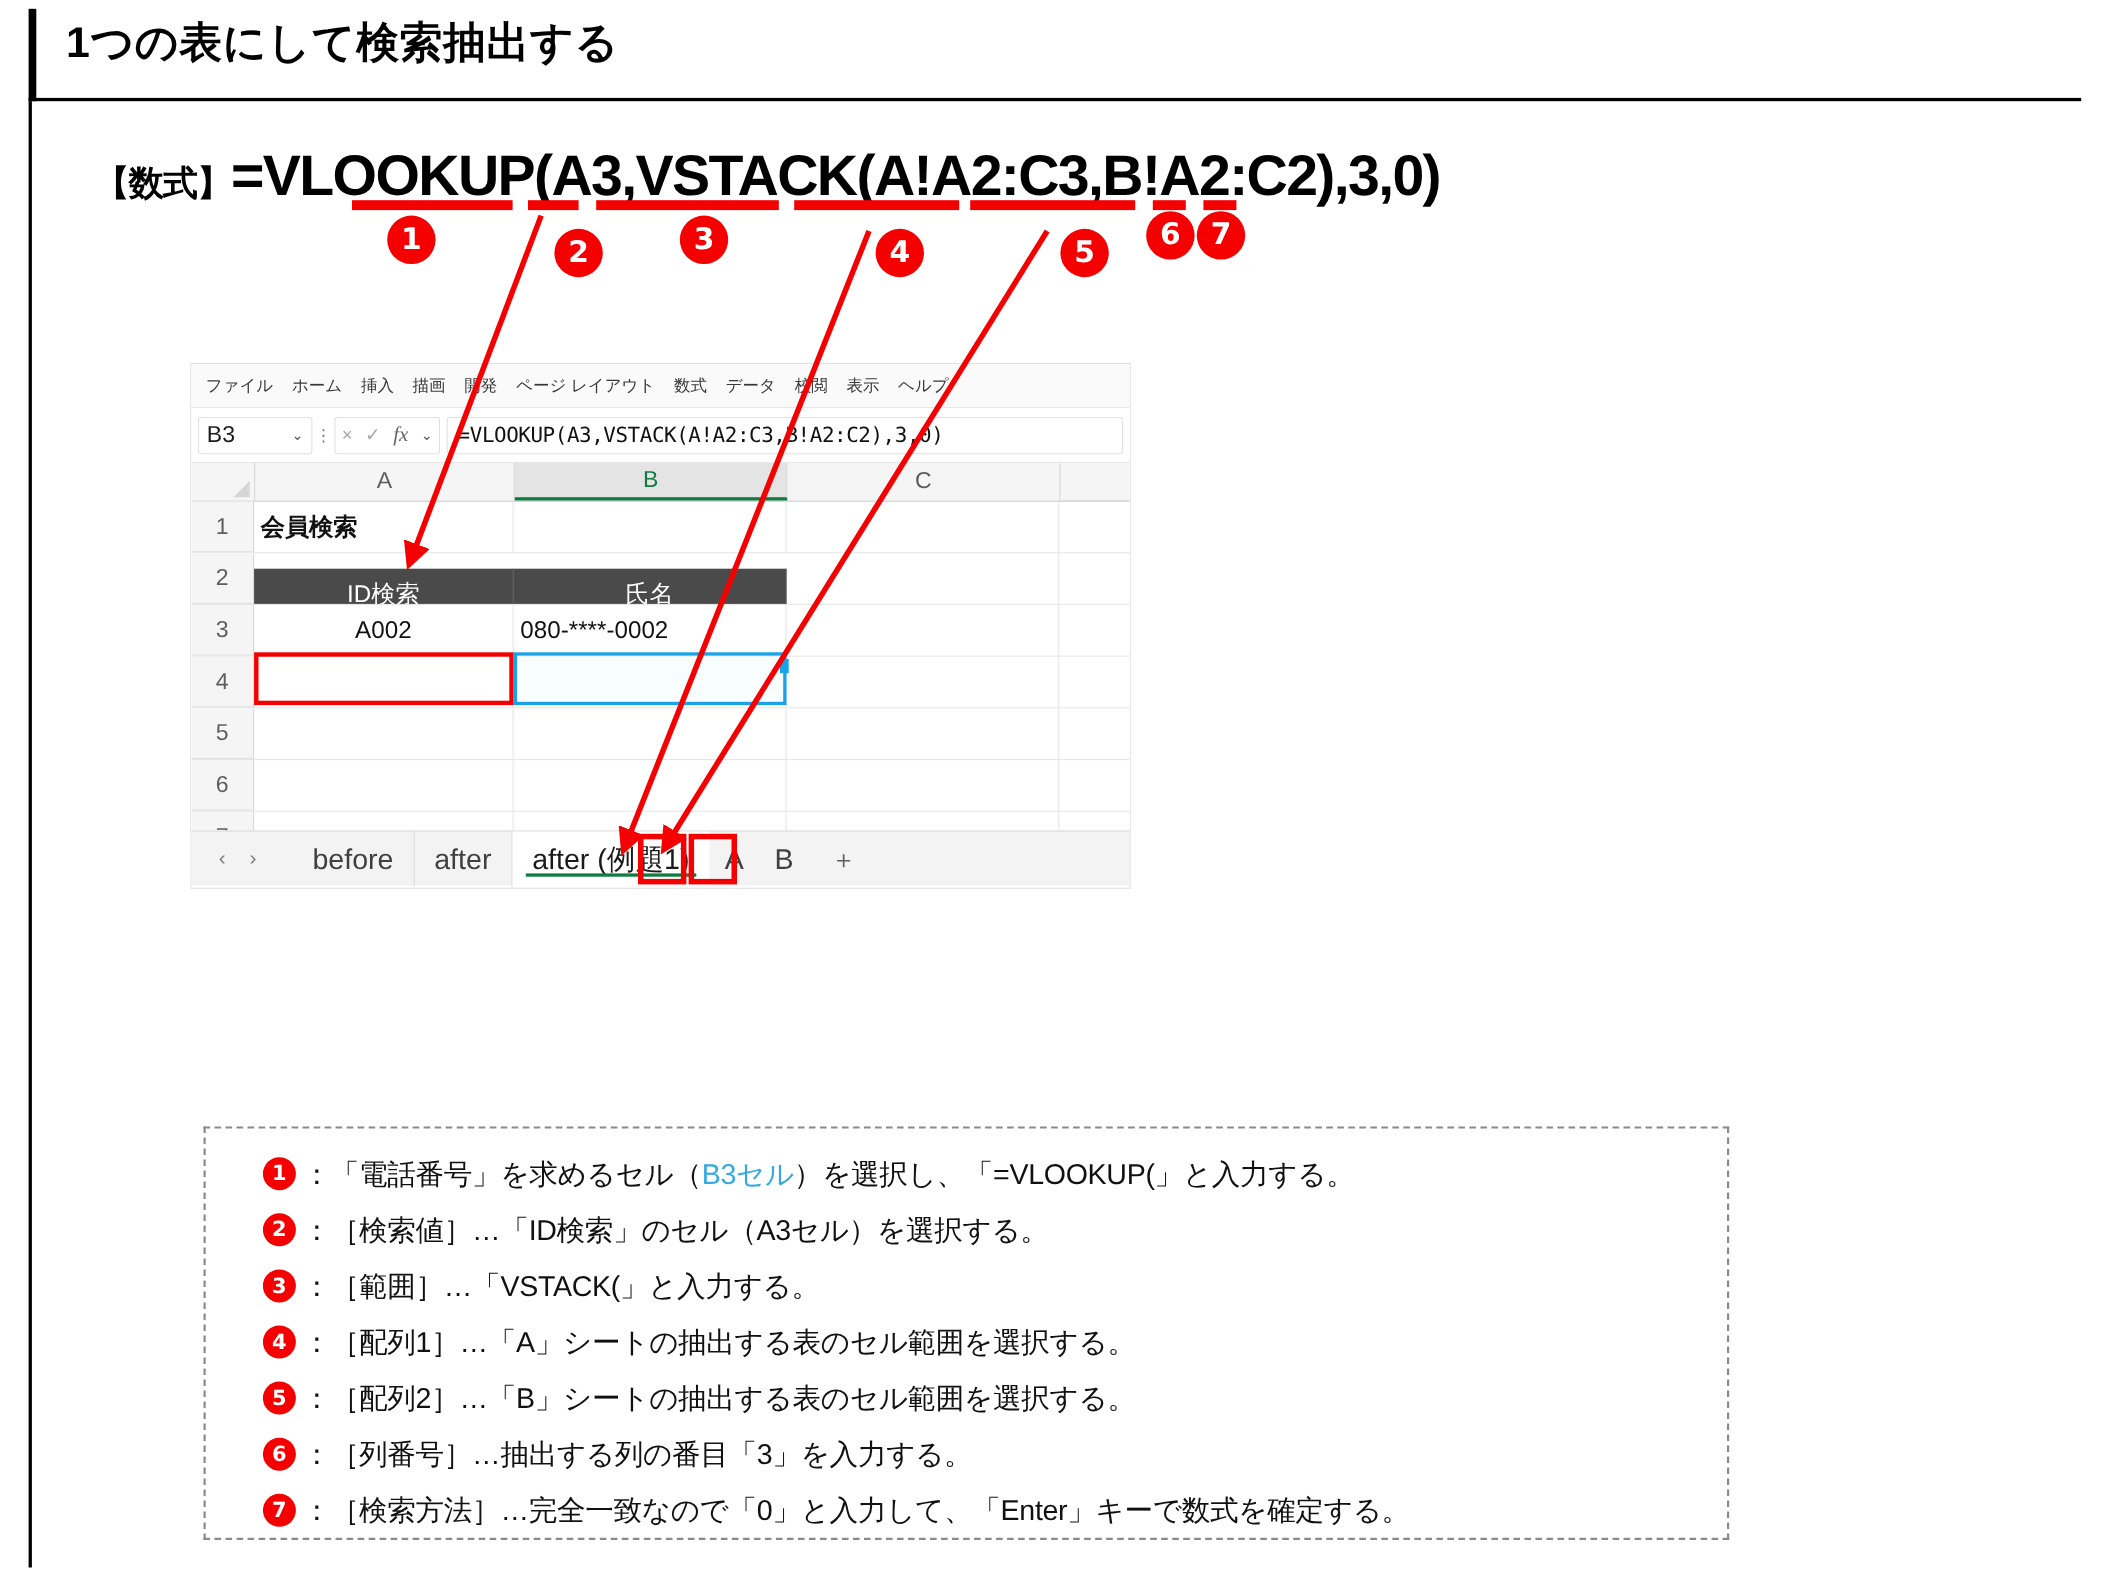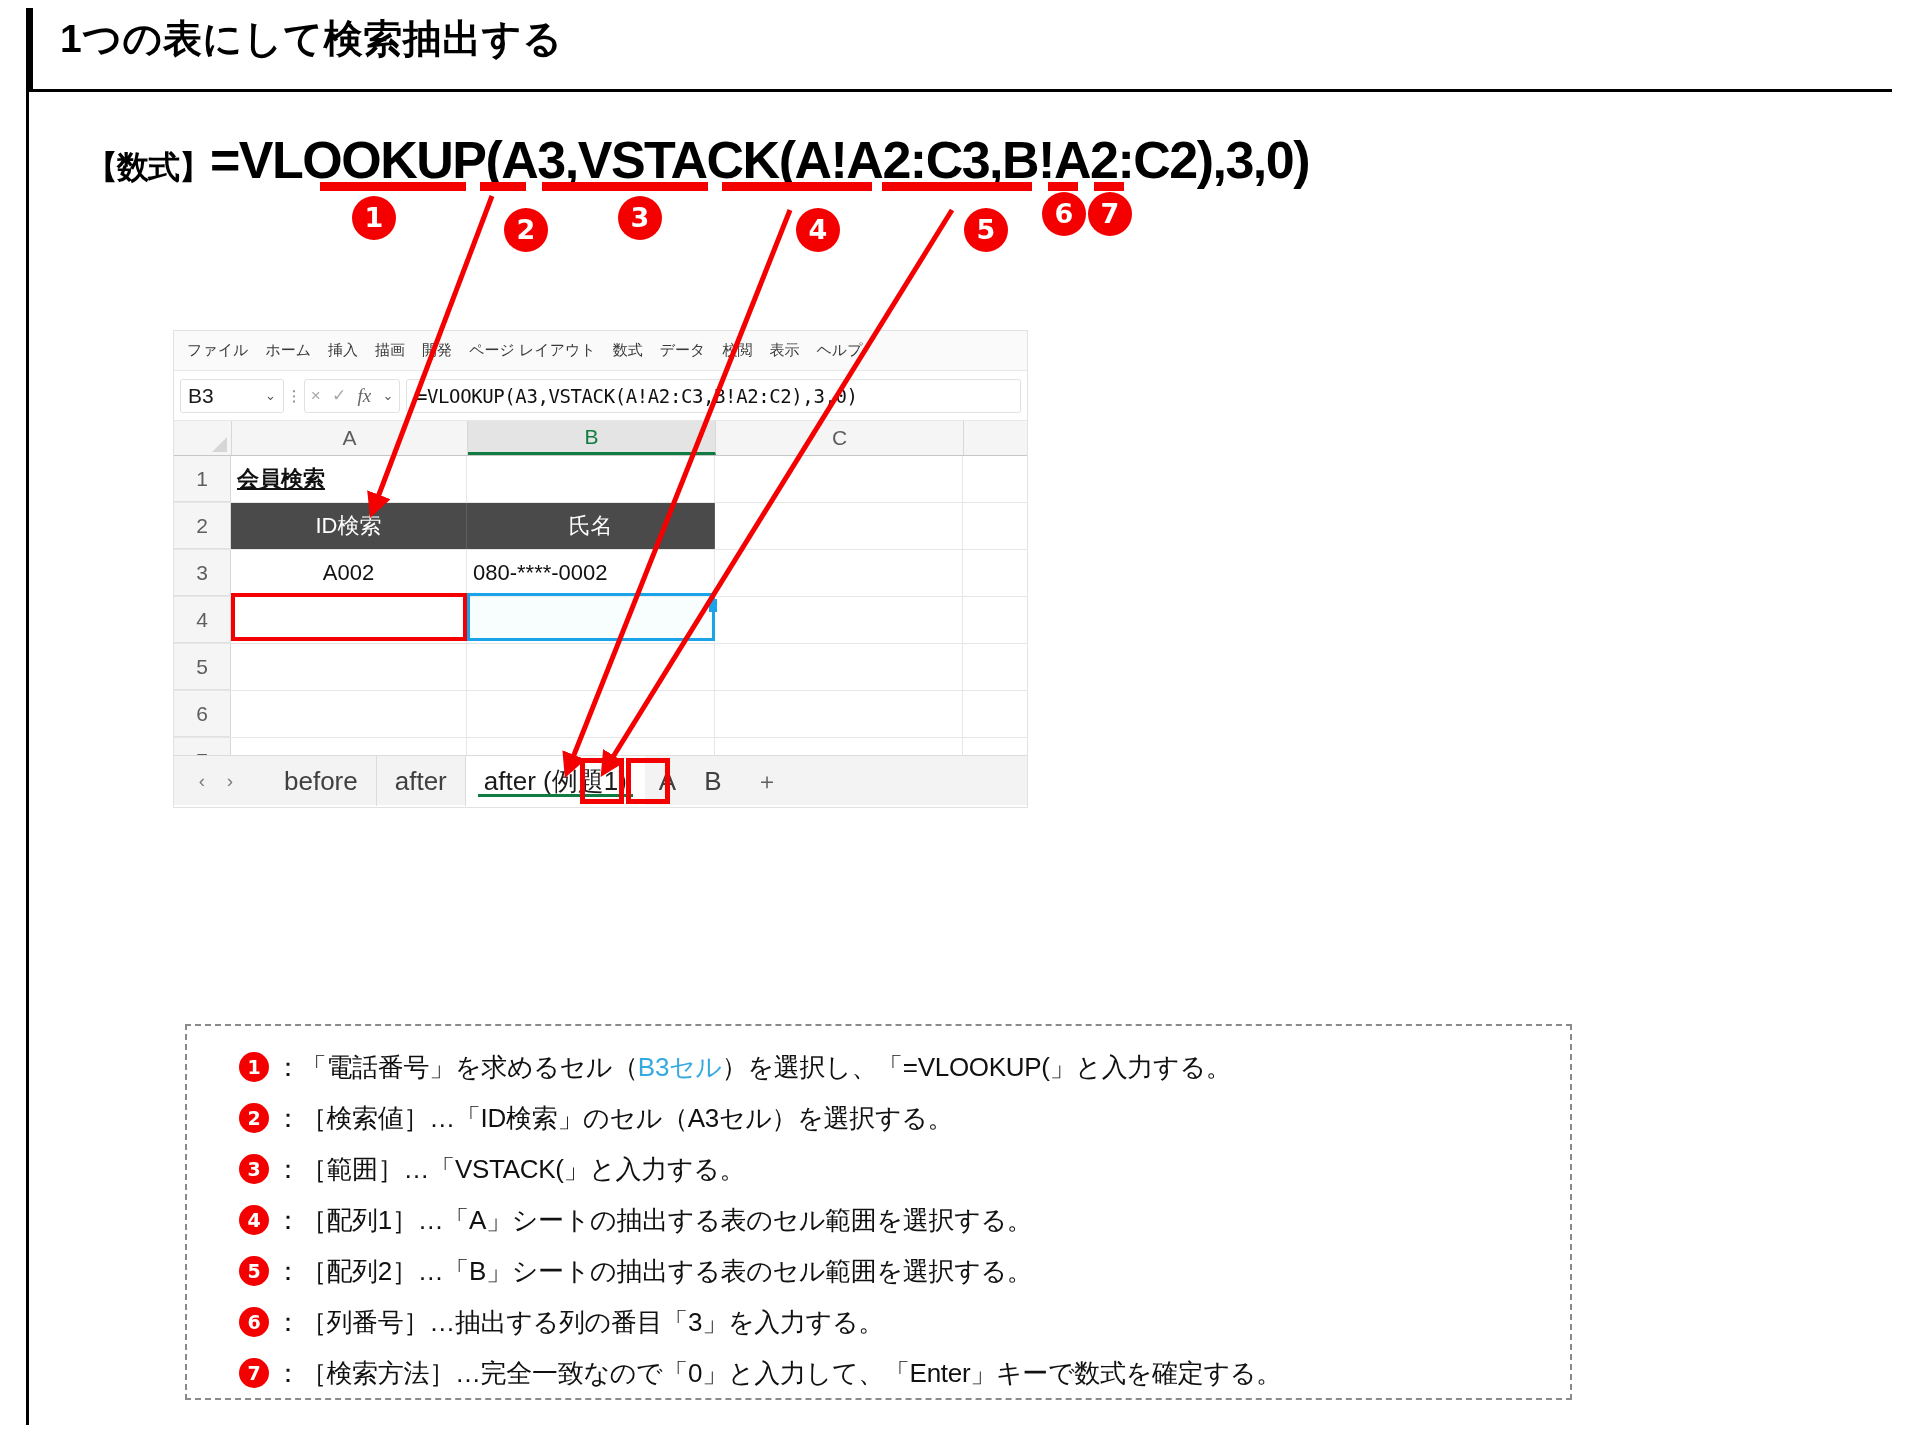--- a/index.html
+++ b/index.html
@@ -275,20 +275,21 @@
     color: #111;
     padding: 0 6px;
     overflow: hidden;
     white-space: nowrap;
   }
   .cell.hdr-dark {
     background: #4a4a4a;
     color: #ffffff;
     text-align: center;
     border-right: 1px solid #5d5d5d;
+    margin-top: 14px;
   }
   .cell.bold { font-weight: bold; }
   .cell.center { text-align: center; }
 
   
   #sel-a3 {
     position: absolute;
     border: 4px solid #f40000;
     box-sizing: border-box;
     pointer-events: none;
@@ -481,21 +482,21 @@
         <div id="corner-cell">
           <div id="corner-tri"></div>
         </div>
         <div class="col-head" style="width:236px;">A</div>
         <div class="col-head active" style="width:248px;">B</div>
         <div class="col-head" style="width:248px;">C</div>
       </div>
 
       <div class="grid-row">
         <div class="row-head">1</div>
-        <div class="cell bold" style="width:236px;text-decoration:underline;">会員検索</div>
+        <div class="cell bold" style="width:236px;">会員検索</div>
         <div class="cell" style="width:248px;"></div>
         <div class="cell" style="width:248px;"></div>
       </div>
 
       <div class="grid-row">
         <div class="row-head">2</div>
         <div class="cell hdr-dark" style="width:236px;">ID検索</div>
         <div class="cell hdr-dark" style="width:248px;">氏名</div>
         <div class="cell" style="width:248px;"></div>
       </div>

